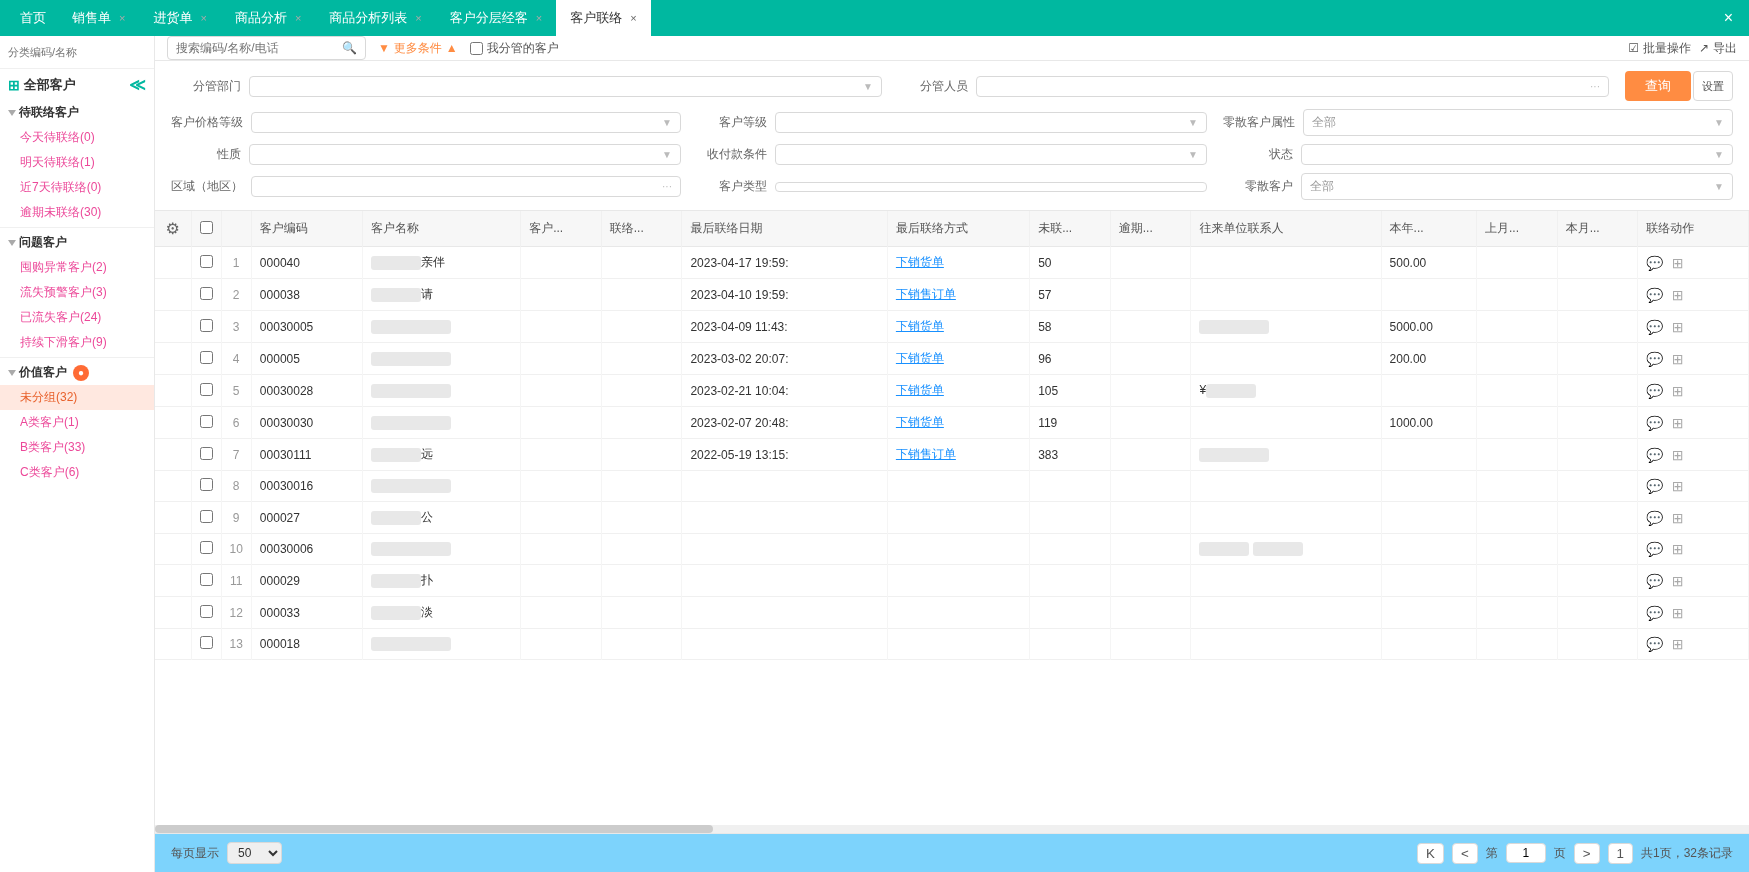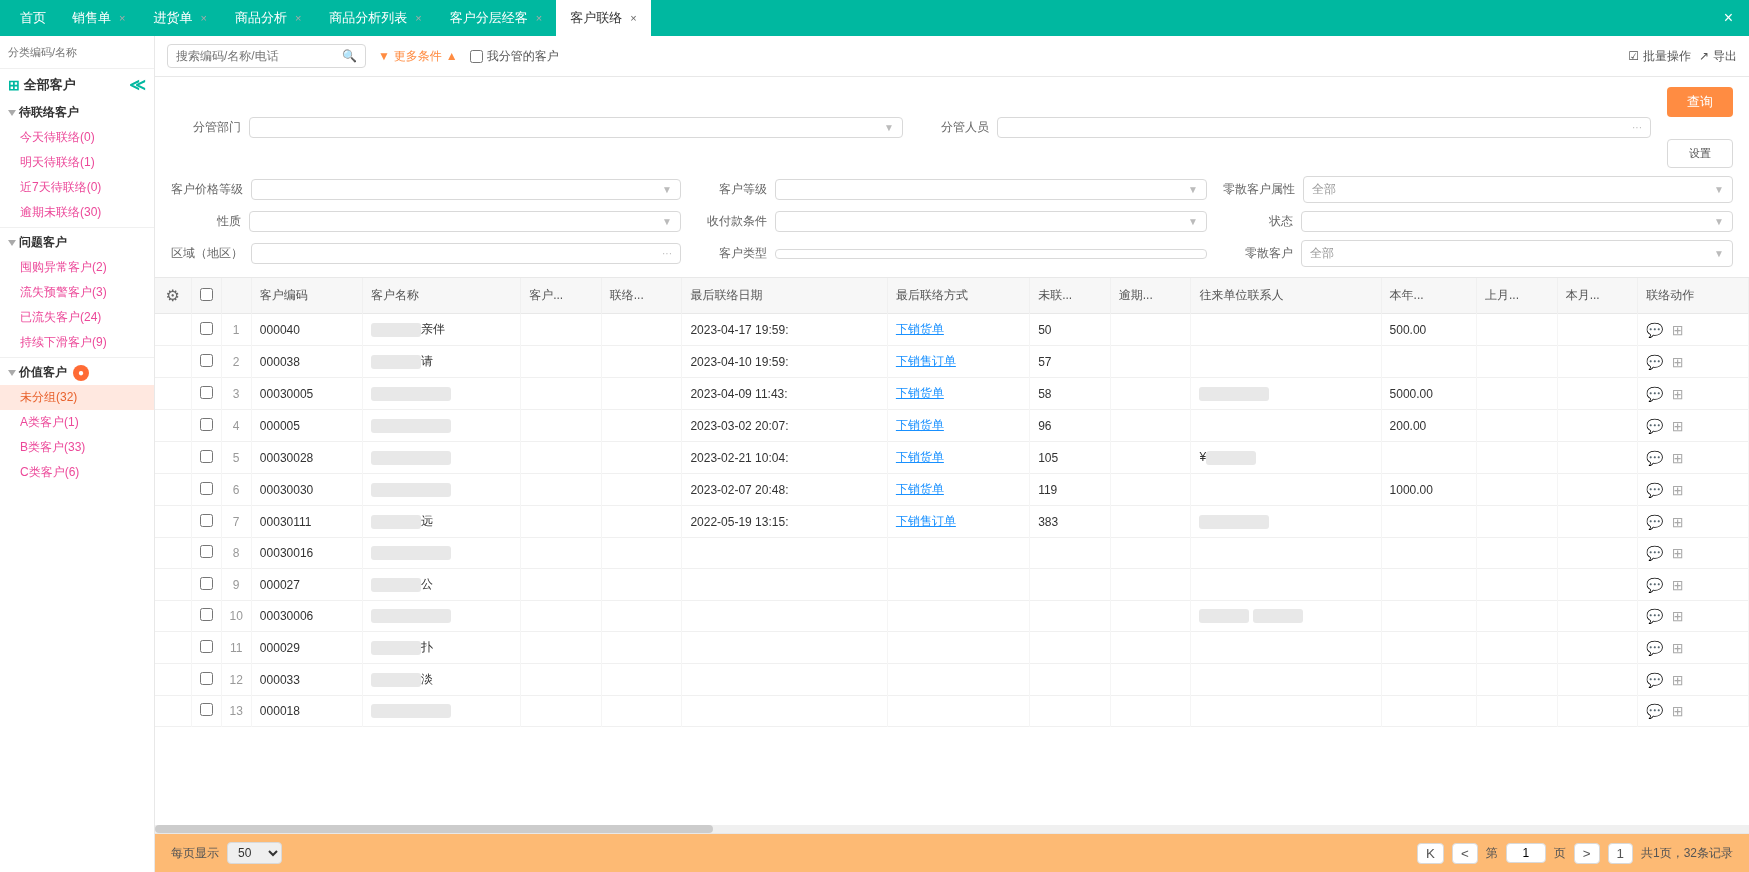--- a/index.html
+++ b/index.html
@@ -128,21 +128,21 @@
       flex: 1;
       display: flex;
       flex-direction: column;
       overflow: hidden;
       background: #f5f5f5;
     }
 
     
     .filter-bar {
       background: #fff;
-      padding: 8px 12px;
+      padding: 0 12px;
       border-bottom: 1px solid #e8e8e8;
       display: flex;
       align-items: center;
       gap: 12px;
       flex-wrap: wrap;
     }
     .filter-search {
       display: flex;
       align-items: center;
       border: 1px solid #d9d9d9;
@@ -207,21 +207,21 @@
     .filter-input .chevron { color: #bbb; font-size: 10px; }
     .btn-query {
       background: #ff8c42; color: #fff; border: none; border-radius: 4px;
       padding: 6px 20px; font-size: 13px; cursor: pointer;
     }
     .btn-reset {
       background: #fff; color: #555; border: 1px solid #d9d9d9; border-radius: 4px;
       padding: 6px 8px; font-size: 11px; cursor: pointer;
     }
     .filter-actions-col {
-      display: flex; flex-direction: column; gap: 22px; margin-left: auto;
+      display: flex; gap: 2px; margin-left: auto;
     }
 
     
     .table-container {
       flex: 1;
       background: #fff;
       overflow: auto;
       margin: 0;
     }
     table {
@@ -269,21 +269,21 @@
       height: 14px;
       vertical-align: middle;
     }
     .settings-icon { color: #666; font-size: 16px; cursor: pointer; }
 
     
     .pagination-bar {
       display: flex;
       align-items: center;
       padding: 8px 16px;
-      background: #fdba74;
+      background: #7dd3fc;
       border-top: 1px solid #e8e8e8;
       gap: 8px;
       font-size: 12px;
       color: #555;
       justify-content: center;
     }
     .pagination-select {
       border: 1px solid #d9d9d9;
       border-radius: 4px;
       padding: 2px 6px;

